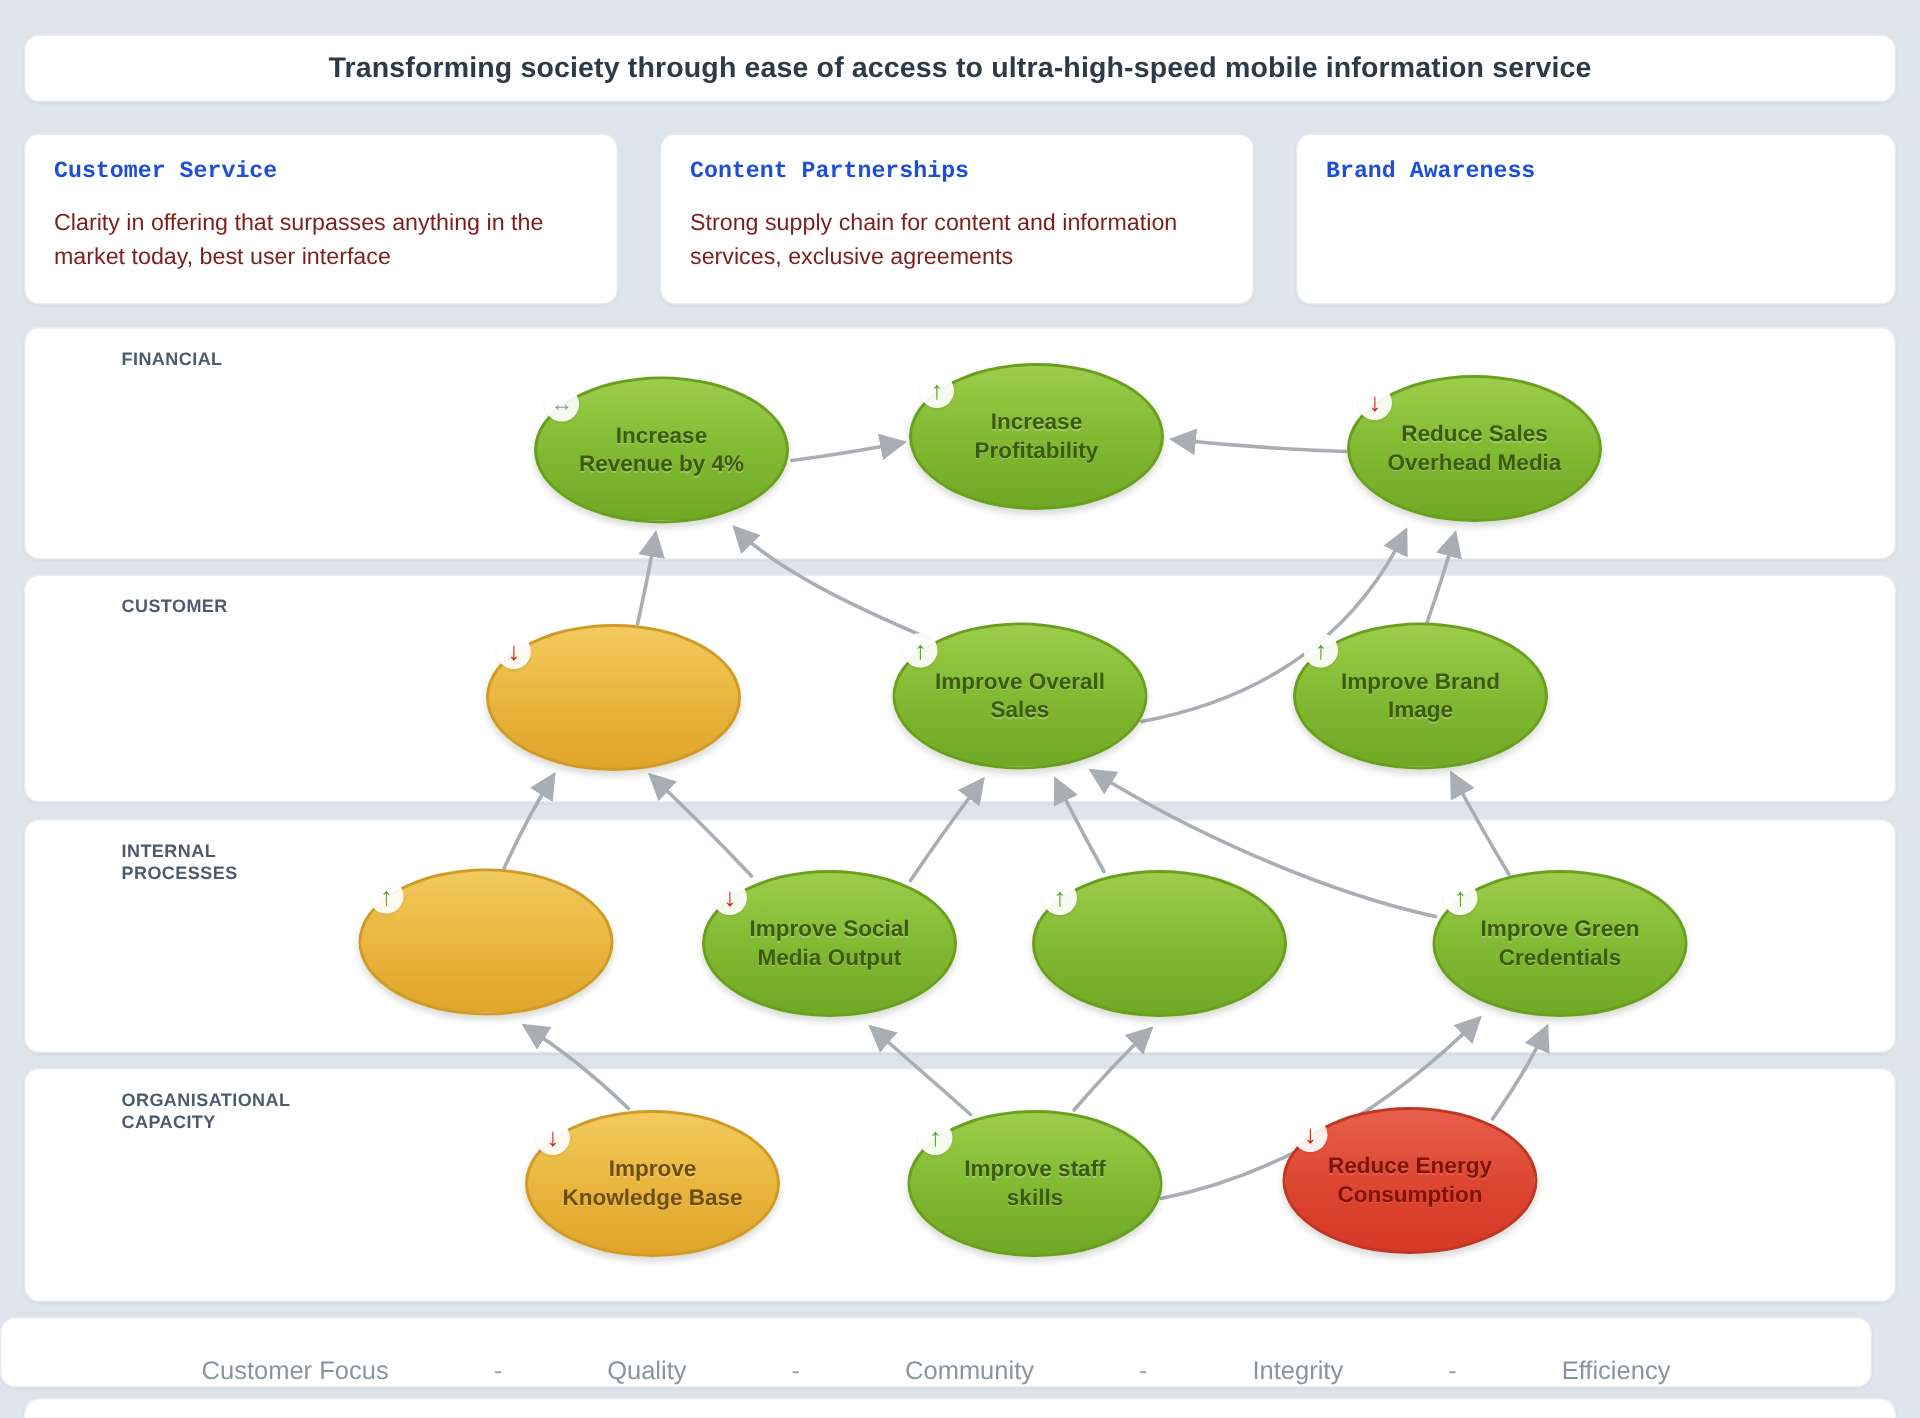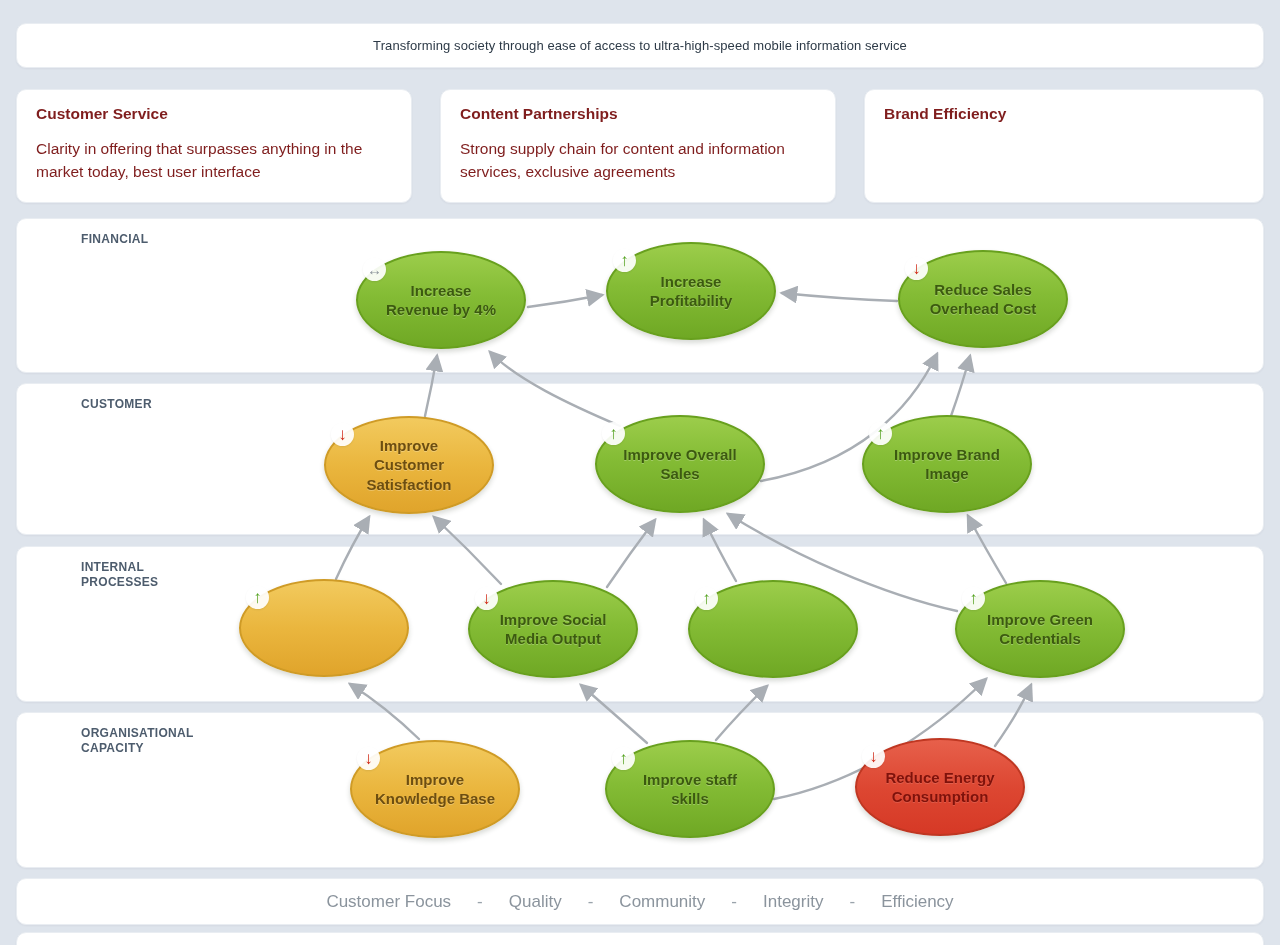--- a/index.html
+++ b/index.html
@@ -9,40 +9,40 @@
     font-family:"Liberation Sans","DejaVu Sans",sans-serif;
     -webkit-font-smoothing:antialiased;
   }
   .panel{
     position:absolute;background:#ffffff;border:1px solid #e9edf2;
     border-radius:10px;box-shadow:0 1px 2px rgba(30,40,60,.05);
     box-sizing:border-box;
   }
   
   .banner{left:16px;top:23px;width:1248px;height:45px;display:flex;align-items:center;justify-content:center;}
-  .banner h1{margin:0;font-size:13px;font-weight:normal;color:#2d3a47;letter-spacing:.1px;}
+  .banner h1{margin:0;font-size:19px;font-weight:bold;color:#2d3a47;letter-spacing:.1px;}
   
   .pillar{top:89px;height:114px;padding:15px 19px;}
-  .pillar h2{margin:0 0 14px 0;font-size:15.5px;font-weight:bold;color:#7f1d1d;}
+  .pillar h2{margin:0 0 14px 0;font-size:15.5px;font-weight:bold;color:#1d4ed8;font-family:Liberation Mono, monospace;}
   .pillar p{margin:0;font-size:15.5px;line-height:1.5;color:#7f1d1d;}
   .pillar.p0{left:16px;width:396px;}
   .pillar.p1{left:440px;width:396px;}
   .pillar.p2{left:864px;width:400px;}
   
   .lane{left:16px;width:1248px;}
   .lane .lane-label{
     position:absolute;left:16px;top:13px;max-width:130px;
     font-size:12px;font-weight:bold;color:#4d5c6d;letter-spacing:.3px;line-height:1.25;margin-left:48px;
   }
   .lane.financial{top:218px;height:155px;}
   .lane.customer{top:383px;height:152px;}
   .lane.internal{top:546px;height:156px;}
   .lane.organisational{top:712px;height:156px;}
   
-  .values-bar{left:16px;top:878px;width:1248px;height:47px;display:flex;align-items:center;justify-content:center;}
+  .values-bar{left:0;top:878px;width:1248px;height:47px;display:flex;align-items:flex-end;justify-content:center;gap:44px;}
   .values-bar .val{font-size:17px;color:#8b949d;margin:0 13px;}
   .values-bar .sep{font-size:17px;color:#9aa3ab;margin:0 13px;}
   
   .bottom-strip{left:16px;top:932px;width:1248px;height:24px;}
   
   #edges-svg{position:absolute;left:0;top:0;z-index:2;pointer-events:none;}
   
   #nodes{position:absolute;left:0;top:0;width:1280px;height:945px;z-index:3;}
   .node{
     position:absolute;width:170px;height:98px;border-radius:50%;
@@ -85,21 +85,21 @@
 
 <div class="panel pillar p0">
   <h2>Customer Service</h2>
   <p>Clarity in offering that surpasses anything in the market today, best user interface</p>
 </div>
 <div class="panel pillar p1">
   <h2>Content Partnerships</h2>
   <p>Strong supply chain for content and information services, exclusive agreements</p>
 </div>
 <div class="panel pillar p2">
-  <h2>Brand Efficiency</h2>
+  <h2>Brand Awareness</h2>
 </div>
 
 <div class="panel lane financial">
   <span class="lane-label">FINANCIAL</span>
 </div>
 <div class="panel lane customer">
   <span class="lane-label">CUSTOMER</span>
 </div>
 <div class="panel lane internal">
   <span class="lane-label">INTERNAL PROCESSES</span>
@@ -137,25 +137,24 @@
     <div class="node green" style="left: 356px; top: 251px;">
       <span class="trend-badge steady">↔</span>
       <span class="label">Increase Revenue by 4%</span>
     </div>
     <div class="node green" style="left: 606px; top: 242px;">
       <span class="trend-badge up">↑</span>
       <span class="label">Increase Profitability</span>
     </div>
     <div class="node green" style="left: 898px; top: 250px;">
       <span class="trend-badge down">↓</span>
-      <span class="label">Reduce Sales Overhead Cost</span>
+      <span class="label">Reduce Sales Overhead Media</span>
     </div>
     <div class="node amber" style="left: 324px; top: 416px;">
       <span class="trend-badge down">↓</span>
-      <span class="label">Improve Customer Satisfaction</span>
     </div>
     <div class="node green" style="left: 595px; top: 415px;">
       <span class="trend-badge up">↑</span>
       <span class="label">Improve Overall Sales</span>
     </div>
     <div class="node green" style="left: 862px; top: 415px;">
       <span class="trend-badge up">↑</span>
       <span class="label">Improve Brand Image</span>
     </div>
     <div class="node amber" style="left: 239px; top: 579px;">

